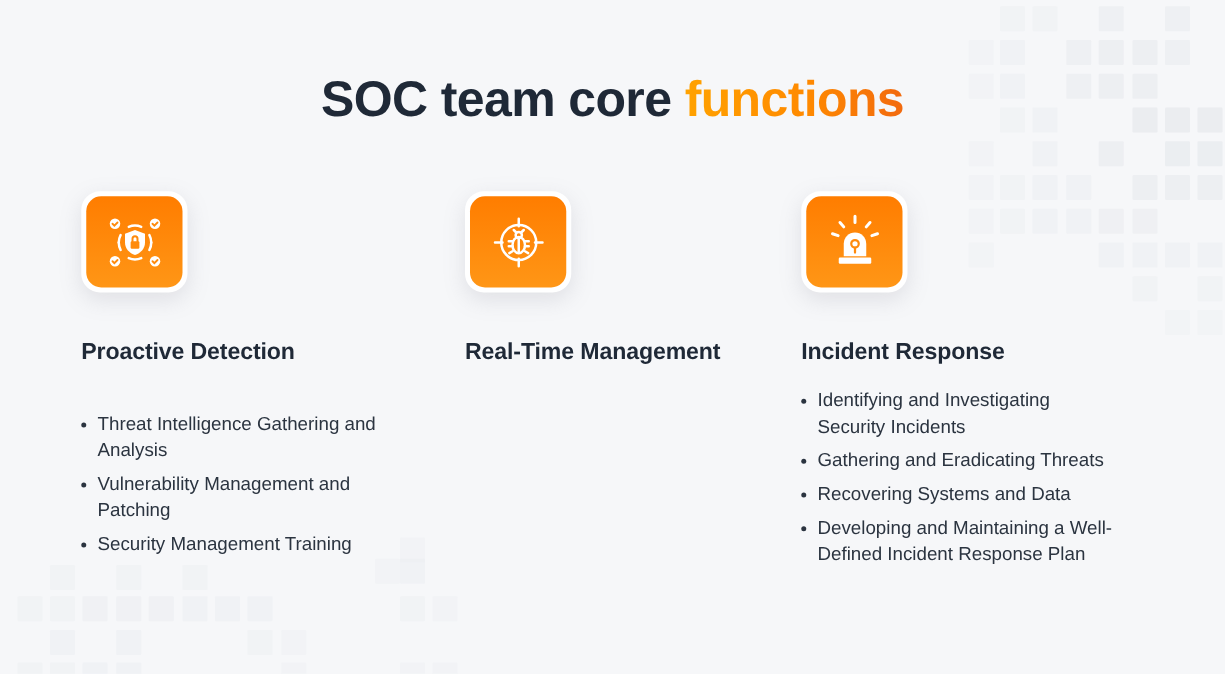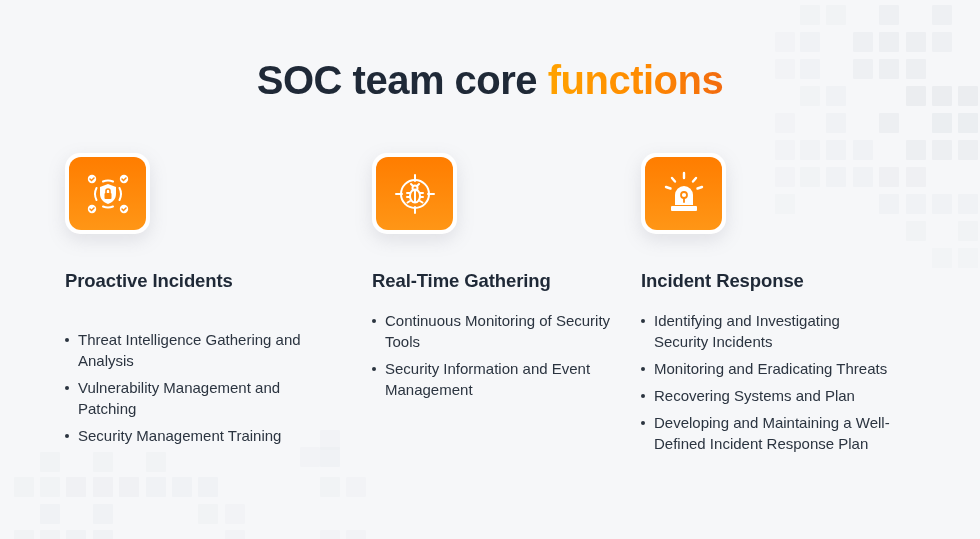--- a/index.html
+++ b/index.html
@@ -174,21 +174,21 @@
         <g stroke="#ff8a0c" stroke-width="1.5">
           <path d="M7 10l1.5 1.5l2.5-2.5"></path>
             <path d="M39 10l1.5 1.5l2.5-2.5"></path>
           <path d="M7 40l1.5 1.5l2.5-2.5"></path>
             <path d="M39 40l1.5 1.5l2.5-2.5"></path>
         </g>
       </svg>
     </div>
   </div>
   <div class="heading">
-    <div>Proactive Incidents</div>
+    <div>Proactive Detection</div>
   </div>
   <ul class="items" style="width:250px;margin-top:36px;">
     <li>Threat Intelligence Gathering and Analysis</li>
     <li>Vulnerability Management and Patching</li>
     <li>Security Management Training</li>
   </ul>
 </div>
 
 <div class="col" style="left:372px;width:270px;">
   <div class="icon-box">
@@ -199,42 +199,38 @@
 
         <ellipse cx="25" cy="27" rx="5" ry="6.5"></ellipse>
         <circle cx="25" cy="19" r="2.5"></circle>
         <path d="M25 22v11"></path>
         <path d="M20 24h-3M20 28h-3M20 32l-2.5 1.5M30 24h3M30 28h3M30 32l2.5 1.5"></path>
         <path d="M23 17l-2-2M27 17l2-2"></path>
       </svg>
     </div>
   </div>
   <div class="heading">
-    <div>Real-Time Gathering</div>
-  </div>
-  <ul class="items" style="width:255px;">
-    <li>Continuous Monitoring of Security Tools</li>
-    <li>Security Information and Event Management</li>
-  </ul>
+    <div>Real-Time Management</div>
+  </div>
 </div>
 
 <div class="col" style="left:641px;width:290px;">
   <div class="icon-box">
     <div class="icon-inner">
       <svg width="50" height="50" viewBox="0 0 50 50" fill="none" stroke="#fff" stroke-width="2.4" stroke-linecap="round">
         <path d="M25 4v5M13 9l3 3.5M37 9l-3 3.5M7 18l4.5 1.5M43 18l-4.5 1.5"></path>
         <path d="M16 36v-10a9 9 0 0 1 18 0v10z" fill="#fff" stroke="none"></path>
         <circle cx="25" cy="26" r="3" stroke="#ff8a0c" stroke-width="1.8"></circle>
         <path d="M25 29v4" stroke="#ff8a0c" stroke-width="1.8"></path>
         <rect x="12" y="37" width="26" height="5" rx="1" fill="#fff" stroke="none"></rect>
       </svg>
     </div>
   </div>
   <div class="heading">
     <div>Incident Response</div>
   </div>
   <ul class="items" style="width:290px;">
     <li style="width:240px">Identifying and Investigating Security Incidents</li>
-    <li>Monitoring and Eradicating Threats</li>
-    <li>Recovering Systems and Plan</li>
+    <li>Gathering and Eradicating Threats</li>
+    <li>Recovering Systems and Data</li>
     <li style="width:280px">Developing and Maintaining a Well-Defined Incident Response Plan</li>
   </ul>
 </div>
 
 </body></html>

